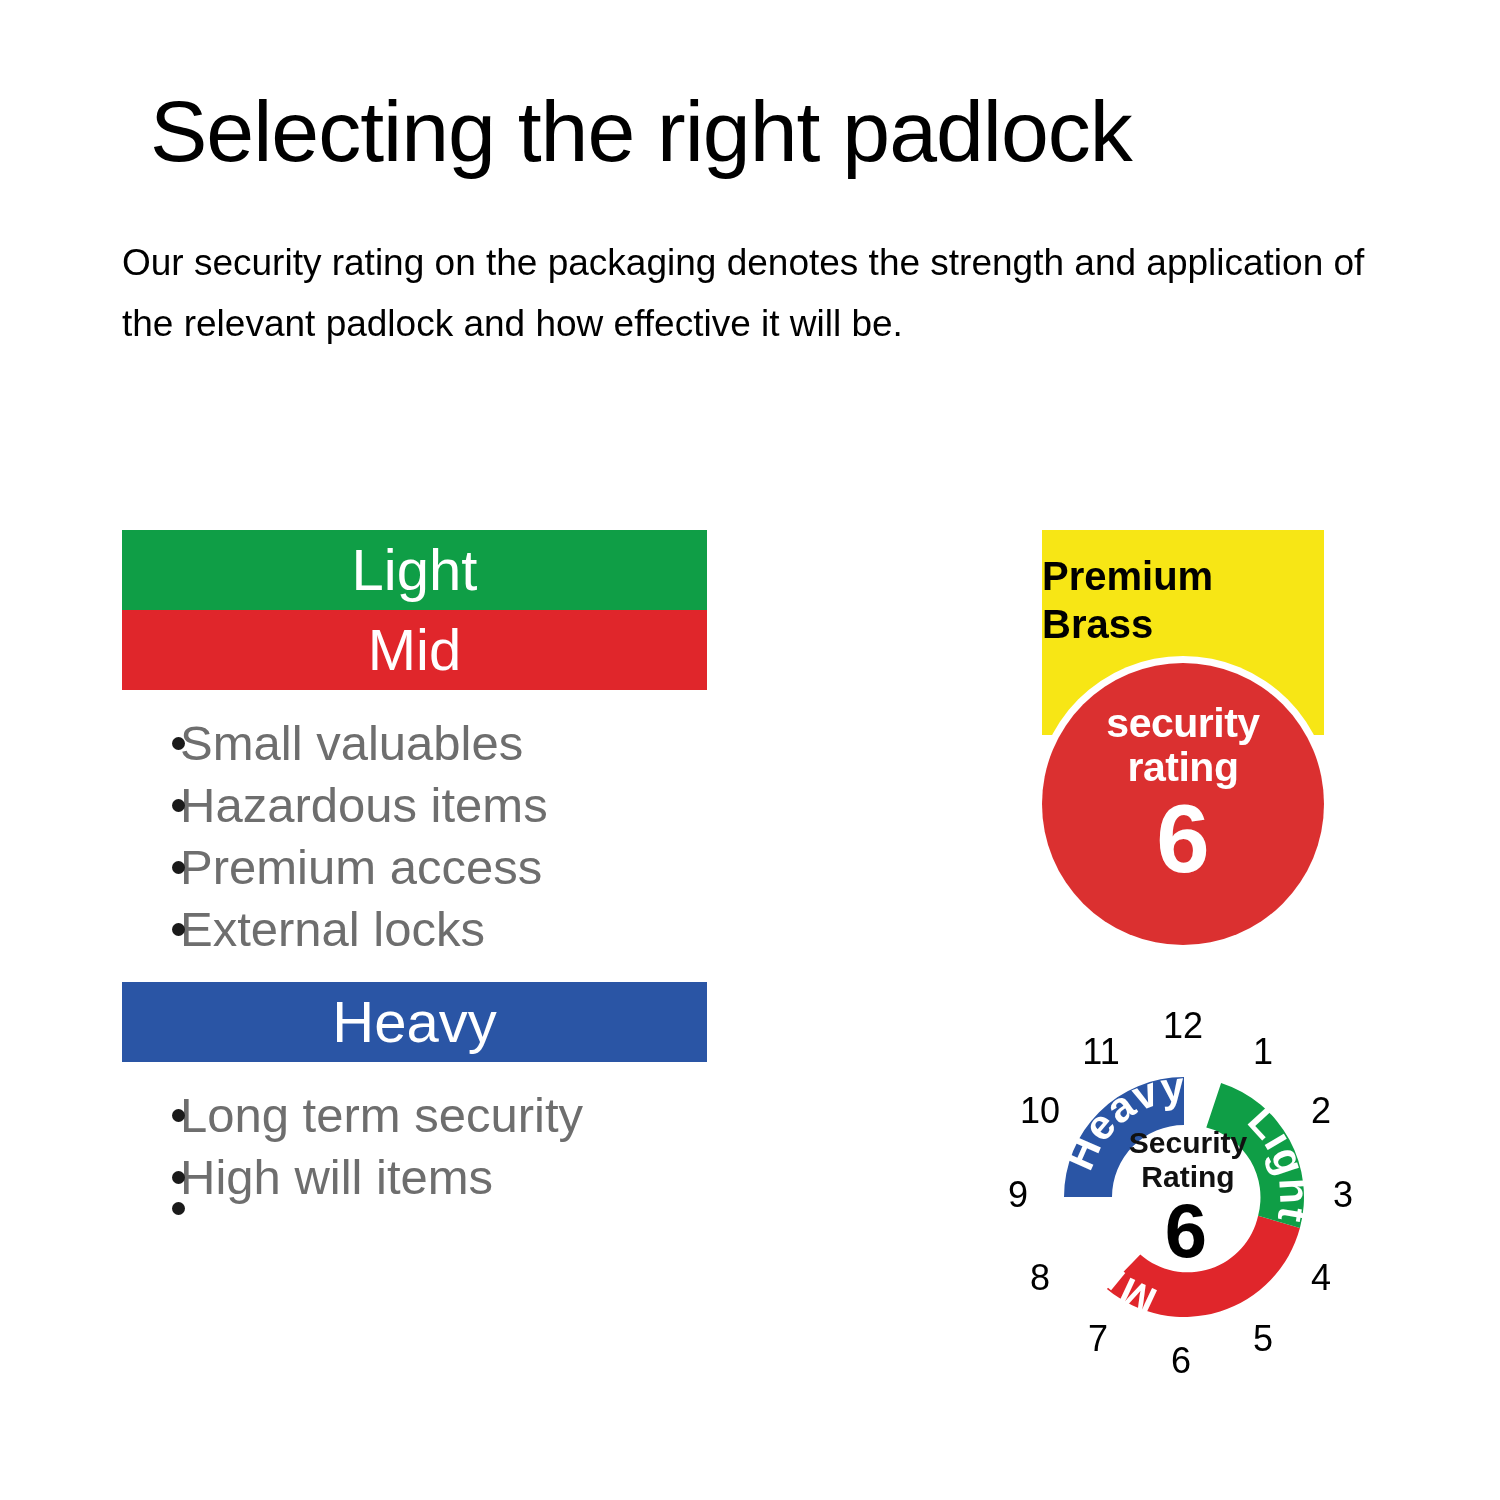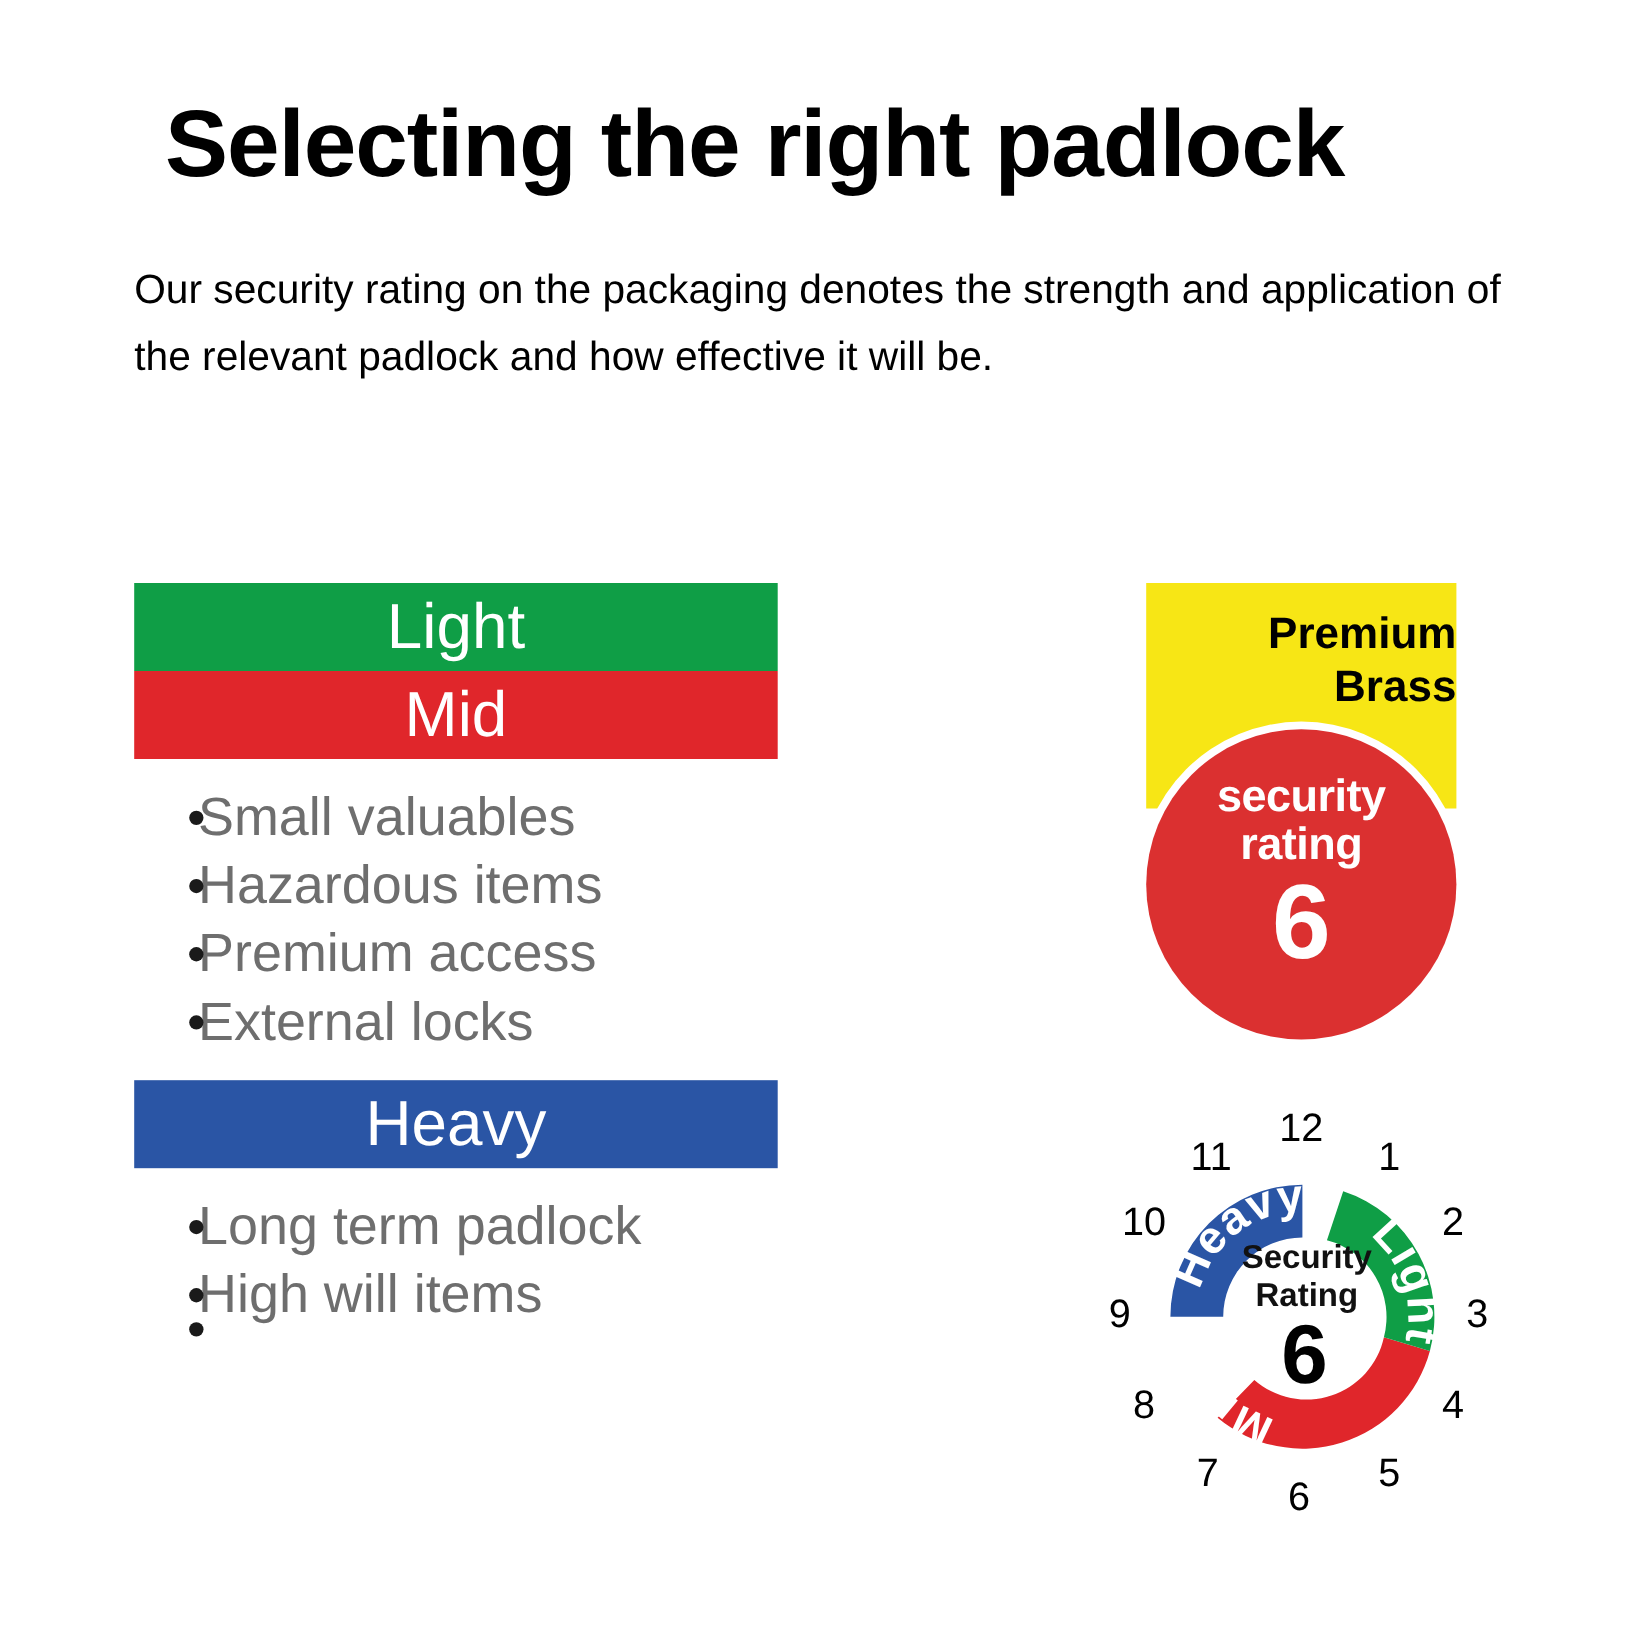--- a/index.html
+++ b/index.html
@@ -19,21 +19,21 @@
     overflow: hidden;
   }
 
   
   #page-title {
     position: absolute;
     left: 150px;
     top: 88px;
     width: 1240px;
     font-size: 86px;
-    font-weight: bold;
+    font-weight: normal;
     letter-spacing: -1px;
     color: #000000;
     line-height: 1.0;
     white-space: nowrap;
   }
   #intro-paragraph {
     position: absolute;
     left: 122px;
     top: 232px;
     width: 1270px;
@@ -100,21 +100,21 @@
     top: 0;
     width: 282px;
     height: 205px;
     background: #f7e615;
   }
   #brass-panel-label {
     position: absolute;
     left: 0;
     top: 22px;
     width: 282px;
-    text-align: right;
+    text-align: left;
     font-size: 40px;
     font-weight: bold;
     line-height: 48px;
     color: #000000;
     white-space: pre-line;
   }
   #brass-circle {
     position: absolute;
     left: 0px;
     top: 133px;
@@ -223,21 +223,21 @@
           <span>External locks</span>
         </li>
       </ul>
     </div>
 
     <div class="category-group group-heavy">
       <div class="category-bar" style="background:#2a55a5;">Heavy</div>
       <ul class="bullet-list">
         <li class="bullet-item">
           <span class="dot"></span>
-          <span>Long term padlock</span>
+          <span>Long term security</span>
         </li>
         <li class="bullet-item">
           <span class="dot"></span>
           <span>High will items</span>
         </li>
         <li class="bullet-item">
           <span class="dot"></span>
         </li>
       </ul>
     </div>

